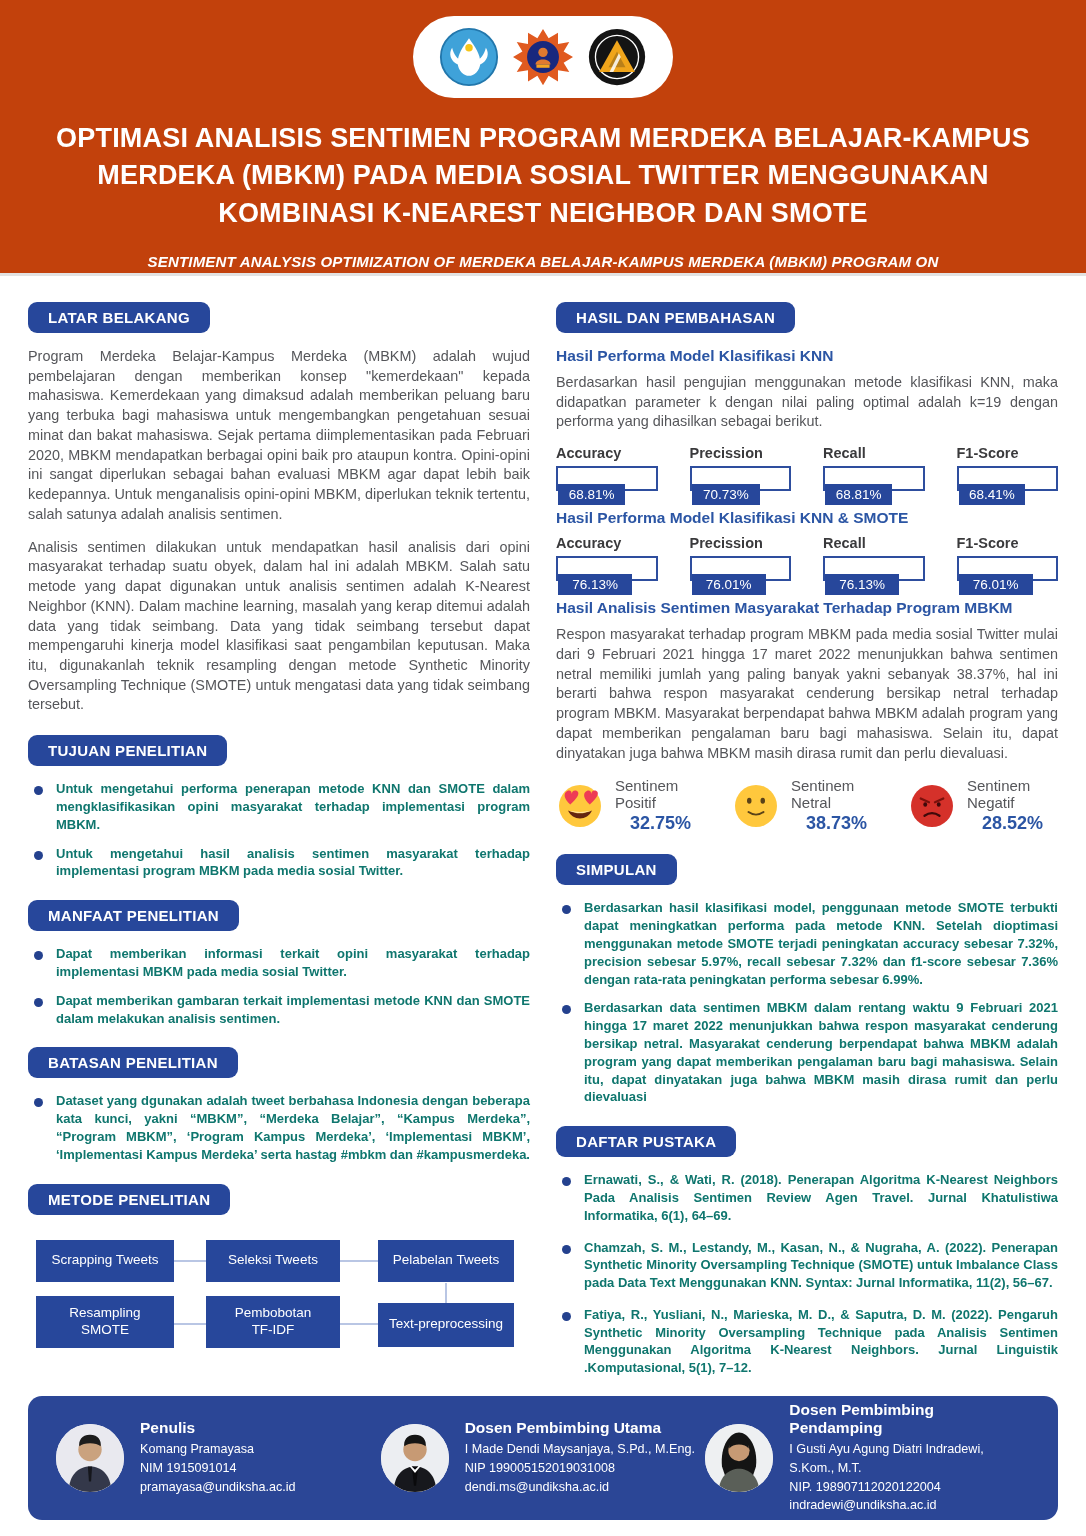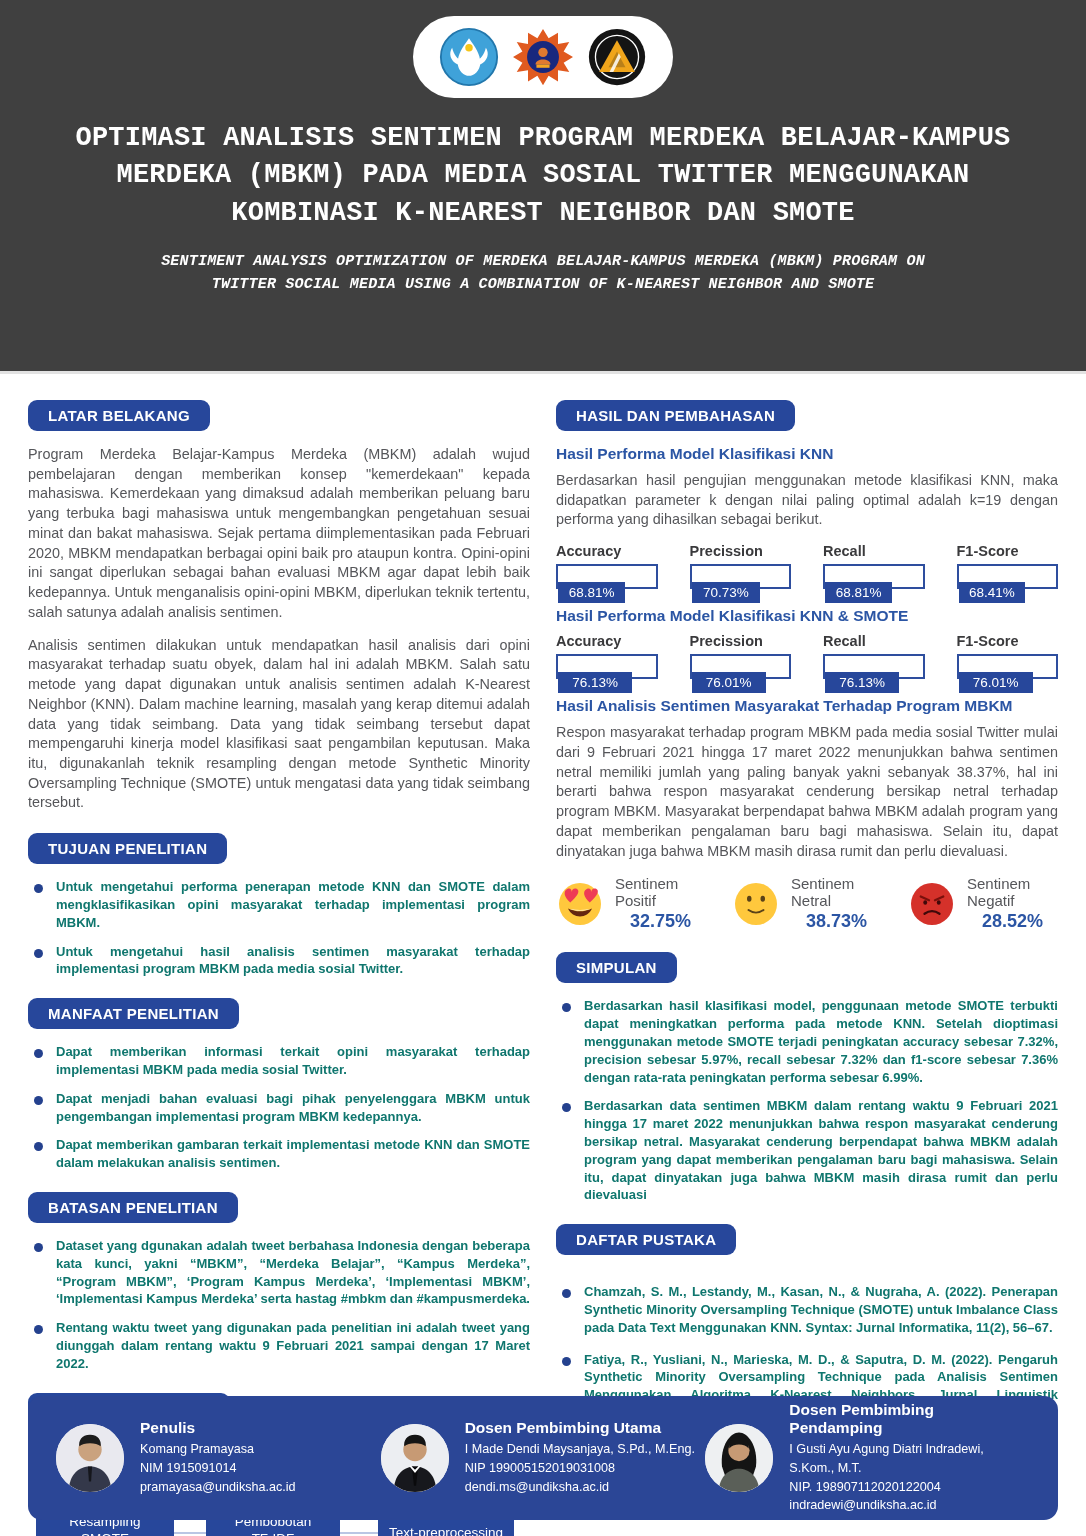--- a/index.html
+++ b/index.html
@@ -1,21 +1,21 @@
 <!DOCTYPE html>
 <html><head>
 <meta charset="utf-8">
 <style>
   * { margin:0; padding:0; box-sizing:border-box; }
   html,body { background:#ffffff; }
   body { font-family:"Liberation Sans", sans-serif; }
   .poster { position:relative; width:1086px; height:1536px; background:#ffffff; overflow:hidden; }
 
   
-  .banner { background:#404040; height:374px; text-align:center; border-bottom:3px solid #e2e2e2;font-family:Liberation Mono, monospace; }
+  .banner { background:#c2410c; height:276px; text-align:center; border-bottom:3px solid #e2e2e2; }
   .logo-pill { display:inline-flex; align-items:center; justify-content:center; gap:14px;
     background:#ffffff; border-radius:44px; padding:10px 26px; margin-top:16px; height:82px; }
   .logo { width:60px; height:60px; display:block; }
   .title { color:#ffffff; font-weight:bold; font-size:27px; line-height:1.38; margin-top:22px; letter-spacing:.2px; }
   .subtitle { color:#ffffff; font-style:italic; font-weight:600; font-size:15px; line-height:1.55; margin-top:18px; letter-spacing:.2px; }
 
   
   .main { display:grid; grid-template-columns:1fr 1fr; column-gap:26px; padding:26px 28px 0 28px; }
 
   .pill { display:inline-block; background:#27479B; color:#ffffff; font-weight:bold; font-size:15px;
@@ -123,39 +123,31 @@
 
       <div class="section">
         <span class="pill">MANFAAT PENELITIAN</span>
         <div class="bullets">
           <div class="bullet">
               <span class="dot"></span>
               <span class="btext">Dapat memberikan informasi terkait opini masyarakat terhadap implementasi MBKM pada media sosial Twitter.</span>
             </div>
           <div class="bullet">
               <span class="dot"></span>
-              <span class="btext">Dapat menjadi bahan evaluasi bagi pihak penyelenggara MBKM untuk pengembangan implementasi program MBKM kedepannya.</span>
-            </div>
-          <div class="bullet">
-              <span class="dot"></span>
               <span class="btext">Dapat memberikan gambaran terkait implementasi metode KNN dan SMOTE dalam melakukan analisis sentimen.</span>
             </div>
         </div>
       </div>
 
       <div class="section">
         <span class="pill">BATASAN PENELITIAN</span>
         <div class="bullets">
           <div class="bullet">
               <span class="dot"></span>
               <span class="btext">Dataset yang dgunakan adalah tweet berbahasa Indonesia dengan beberapa kata kunci, yakni “MBKM”, “Merdeka Belajar”, “Kampus Merdeka”, “Program MBKM”, ‘Program Kampus Merdeka’, ‘Implementasi MBKM’, ‘Implementasi Kampus Merdeka’ serta hastag #mbkm dan #kampusmerdeka.</span>
-            </div>
-          <div class="bullet">
-              <span class="dot"></span>
-              <span class="btext">Rentang waktu tweet yang digunakan pada penelitian ini adalah tweet yang diunggah dalam rentang waktu 9 Februari 2021 sampai dengan 17 Maret 2022.</span>
             </div>
         </div>
       </div>
 
       <div class="section">
         <span class="pill">METODE PENELITIAN</span>
         <div class="flow">
           <div class="conn" style="left:146px; top:21px; width:32px; height:2px;"></div>
           <div class="conn" style="left:312px; top:21px; width:38px; height:2px;"></div>
           <div class="conn" style="left:417px; top:44px; width:2px; height:20px;"></div>
@@ -292,20 +284,24 @@
           <div class="bullet">
               <span class="dot"></span>
               <span class="btext">Berdasarkan data sentimen MBKM dalam rentang waktu 9 Februari 2021 hingga 17 maret 2022 menunjukkan bahwa respon masyarakat cenderung bersikap netral. Masyarakat cenderung berpendapat bahwa MBKM adalah program yang dapat memberikan pengalaman baru bagi mahasiswa. Selain itu, dapat dinyatakan juga bahwa MBKM masih dirasa rumit dan perlu dievaluasi</span>
             </div>
         </div>
       </div>
 
       <div class="section">
         <span class="pill">DAFTAR PUSTAKA</span>
         <div class="bullets">
+          <div class="bullet">
+              <span class="dot"></span>
+              <span class="btext">Ernawati, S., &amp; Wati, R. (2018). Penerapan Algoritma K-Nearest Neighbors Pada Analisis Sentimen Review Agen Travel. Jurnal Khatulistiwa Informatika, 6(1), 64–69.</span>
+            </div>
           <div class="bullet" style="margin-top:14px;">
               <span class="dot"></span>
               <span class="btext">Chamzah, S. M., Lestandy, M., Kasan, N., &amp; Nugraha, A. (2022). Penerapan Synthetic Minority Oversampling Technique (SMOTE) untuk Imbalance Class pada Data Text Menggunakan KNN. Syntax: Jurnal Informatika, 11(2), 56–67.</span>
             </div>
           <div class="bullet" style="margin-top:14px;">
               <span class="dot"></span>
               <span class="btext">Fatiya, R., Yusliani, N., Marieska, M. D., &amp; Saputra, D. M. (2022). Pengaruh Synthetic Minority Oversampling Technique pada Analisis Sentimen Menggunakan Algoritma K-Nearest Neighbors. Jurnal Linguistik .Komputasional, 5(1), 7–12.</span>
             </div>
         </div>
       </div>

